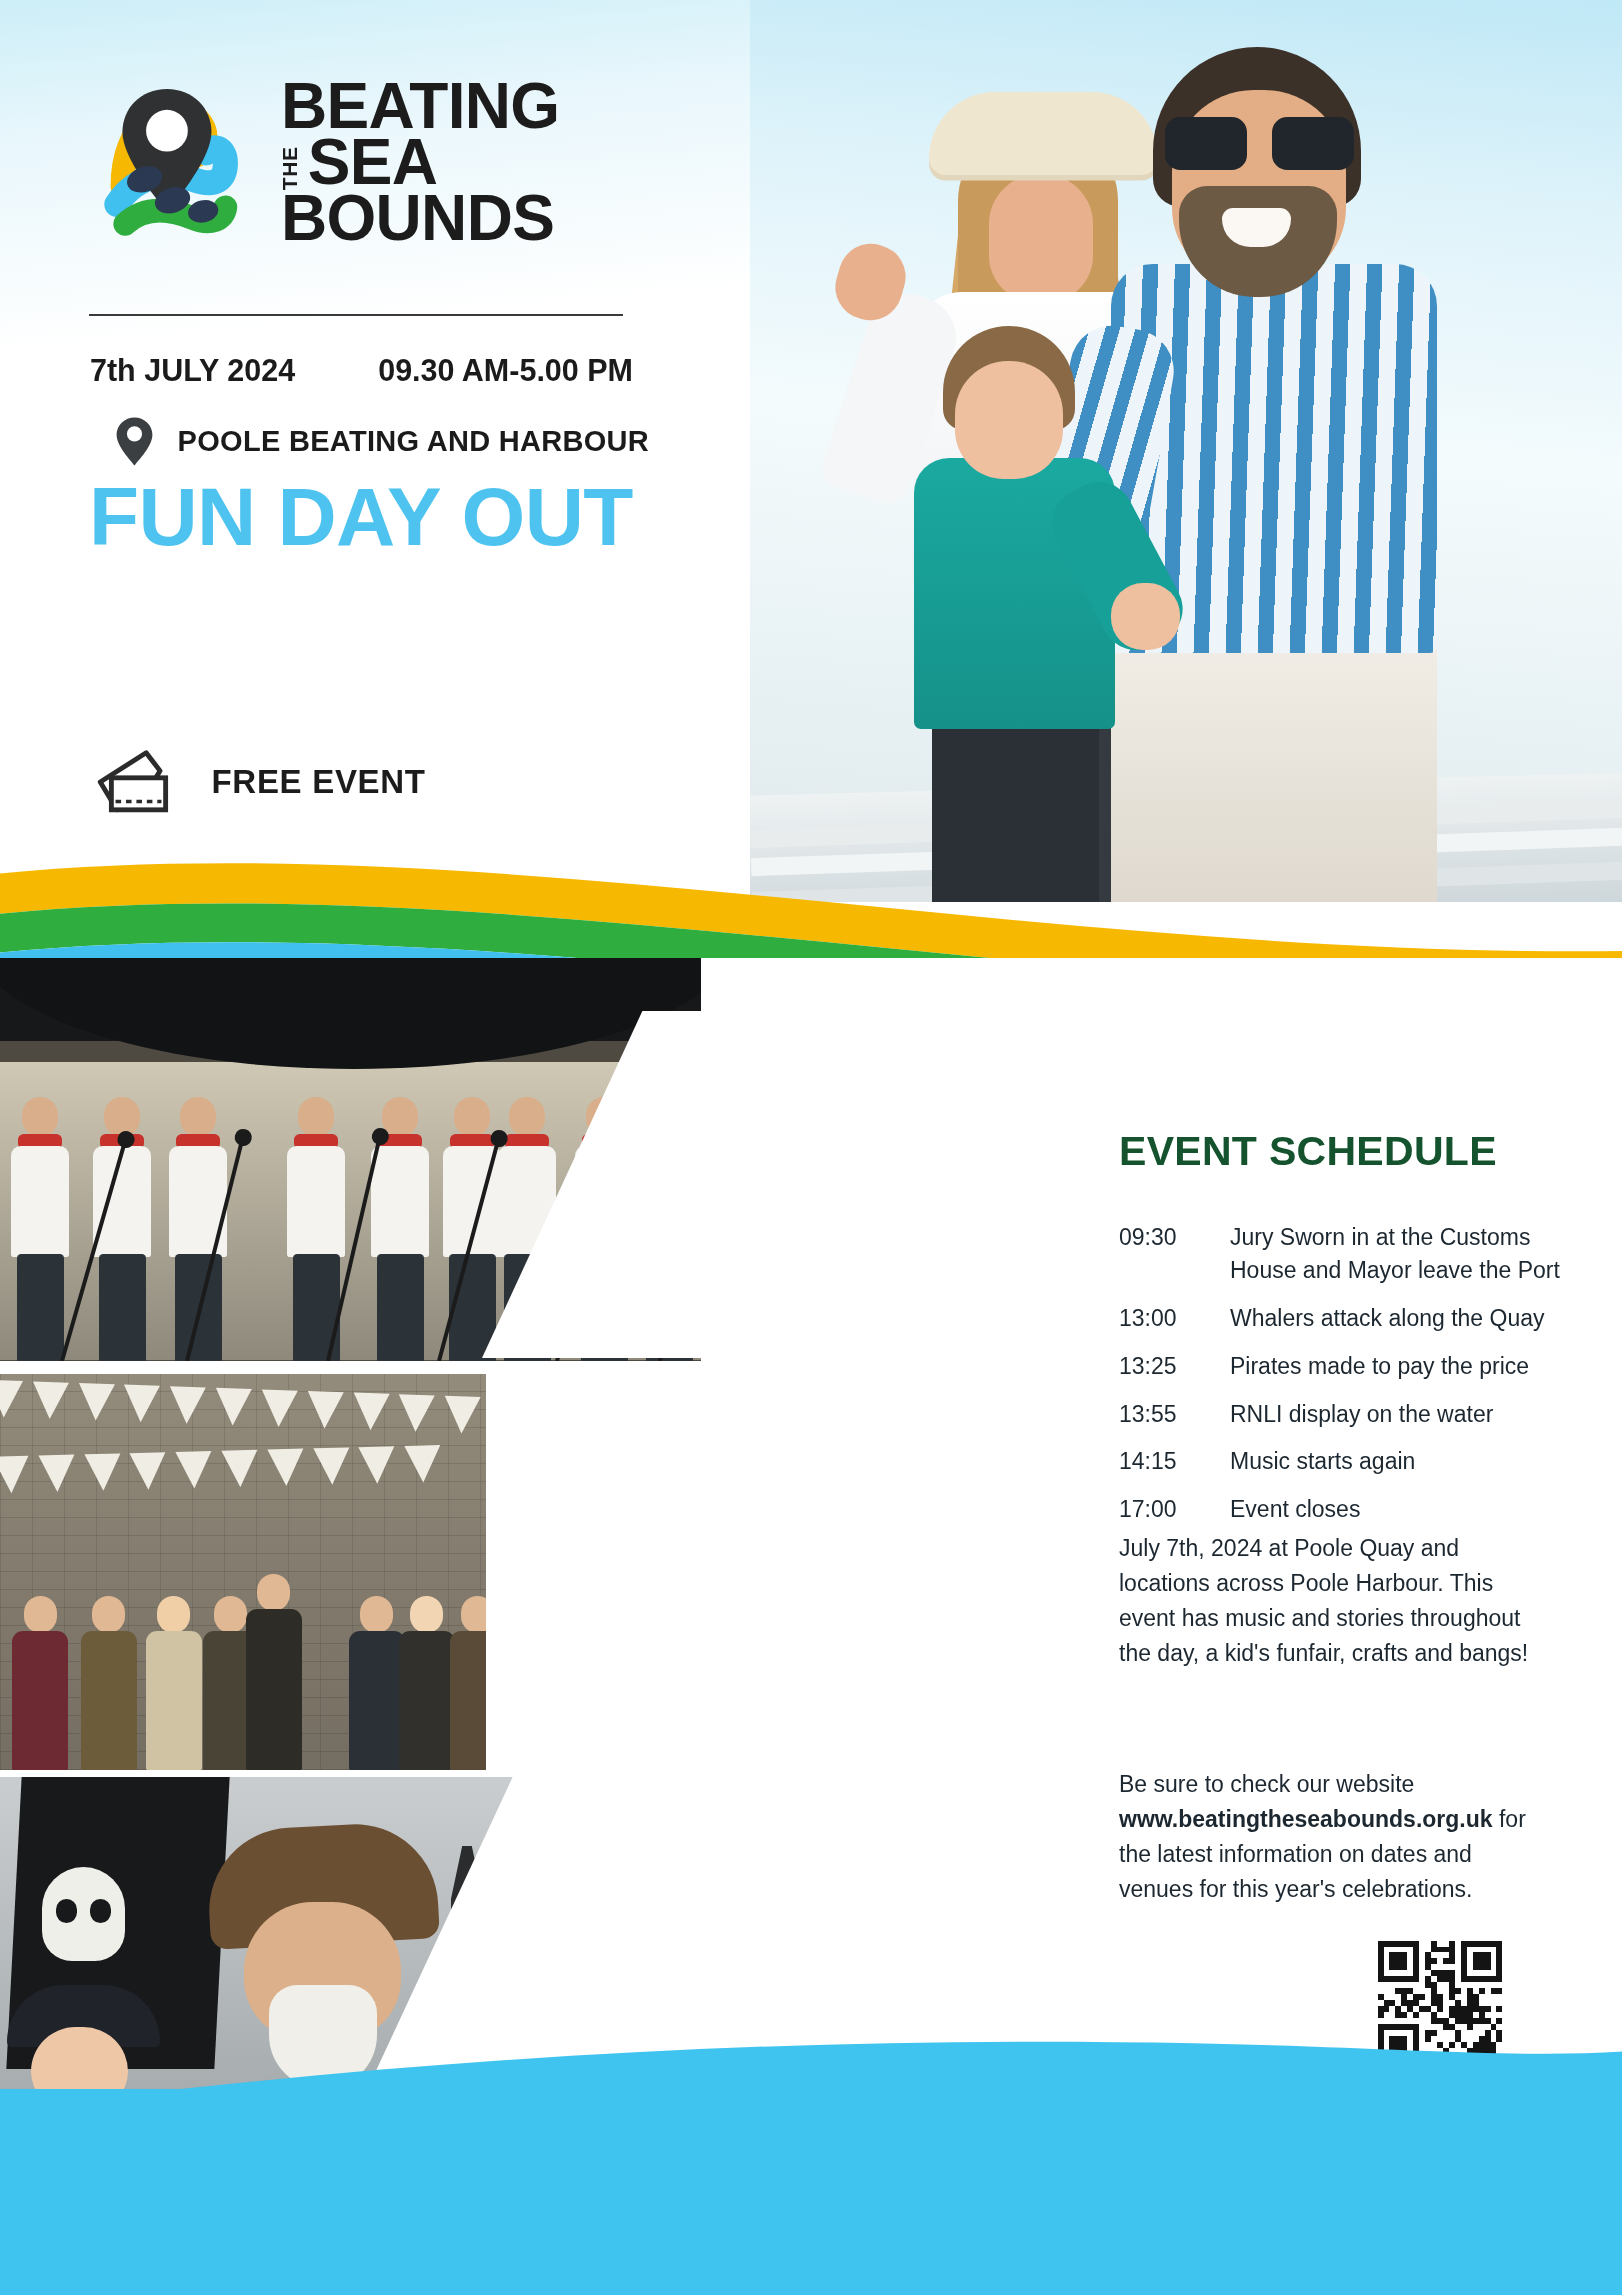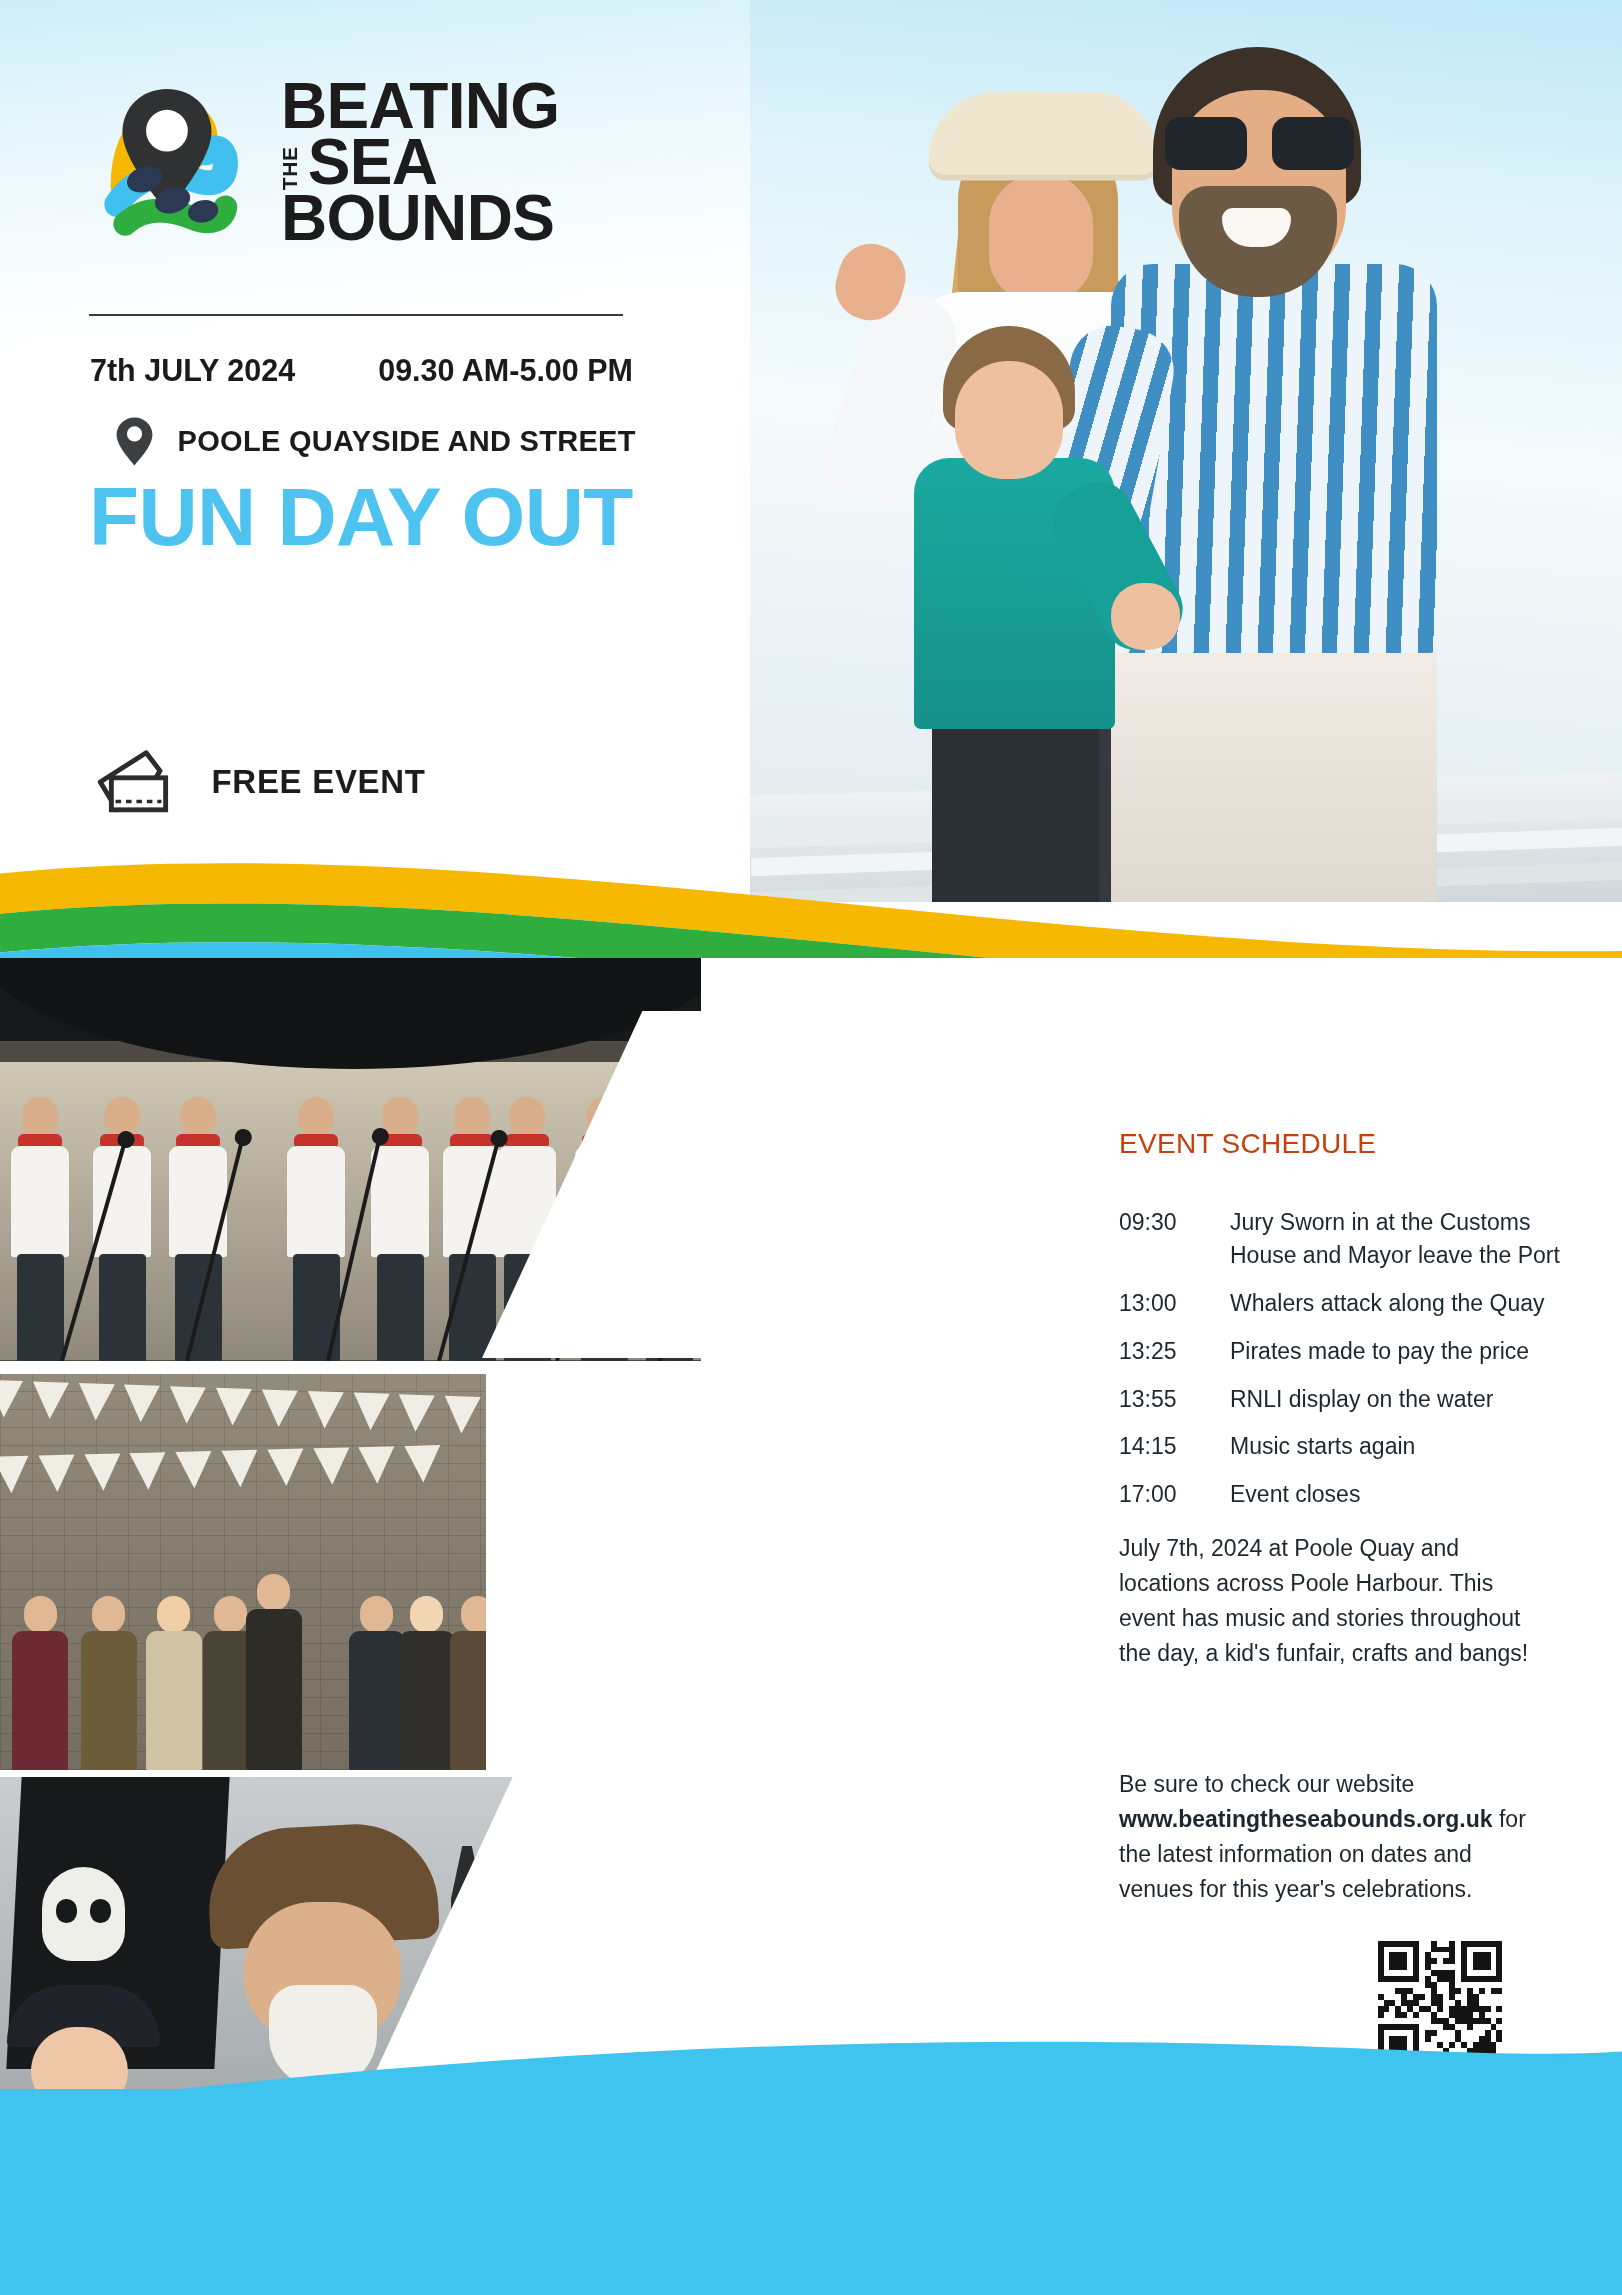--- a/index.html
+++ b/index.html
@@ -200,21 +200,21 @@
   .tagbar { position:absolute; background:#2c4268; color:#fff;
     font-weight:bold; letter-spacing:1.4px; display:flex; align-items:center; }
 
   #tag-music { left:576px; top:1137px; width:196px; height:49px; justify-content:center; font-size:29px; }
   #music-list { position:absolute; left:528px; top:1208px; width:389px; text-align:center;
     font-size:25px; line-height:2.0; color:#21303c; }
   #tag-street { left:486px; top:1327px; width:451px; height:50px; padding-left:30.5px; font-size:29px; }
 
   
   #schedule-col { position:absolute; left:1119px; top:1128px; width:444px; }
-  #sched-title { font-weight:normal; font-size:28px; color:#c2410c; letter-spacing:0.3px; }
+  #sched-title { font-weight:bold; font-size:41px; color:#14532d; letter-spacing:0.3px; }
   #sched-table { margin-top:46px; border-collapse:collapse; width:100%; }
   #sched-table td { vertical-align:top; padding:0 0 15.3px 0; font-size:23px; color:#1c2730; line-height:1.42; }
   #sched-table td.t { width:111px; white-space:nowrap; }
 
   #para1 { position:absolute; left:1119px; top:1531px; width:430px;
     font-size:23px; line-height:1.52; color:#1c2730; }
   #para2 { position:absolute; left:1119px; top:1767px; width:430px;
     font-size:23px; line-height:1.52; color:#1c2730; }
   #para2 b { font-weight:bold; }
 
@@ -307,21 +307,21 @@
       <span class="dt time">09.30 AM-5.00 PM</span>
     </div>
 
     <div id="loc-row">
       <span id="pin-icon">
         <svg width="39" height="51" viewBox="0 0 56 74">
           <path d="M28 2 C42 2 54 13 54 27 C54 44 34 64 28 72 C22 64 2 44 2 27 C2 13 14 2 28 2 Z" fill="#3c3f42"></path>
           <circle cx="28" cy="26" r="11" fill="#ffffff"></circle>
         </svg>
       </span>
-      <span id="loc-text">POOLE QUAYSIDE AND STREET</span>
+      <span id="loc-text">POOLE BEATING AND HARBOUR</span>
     </div>
 
     <div id="headline">
       <div>FUN DAY OUT</div>
     </div>
 
 
     <div id="free-row">
       <span id="ticket-icon">
         <svg width="85" height="64" viewBox="0 0 122 92">

